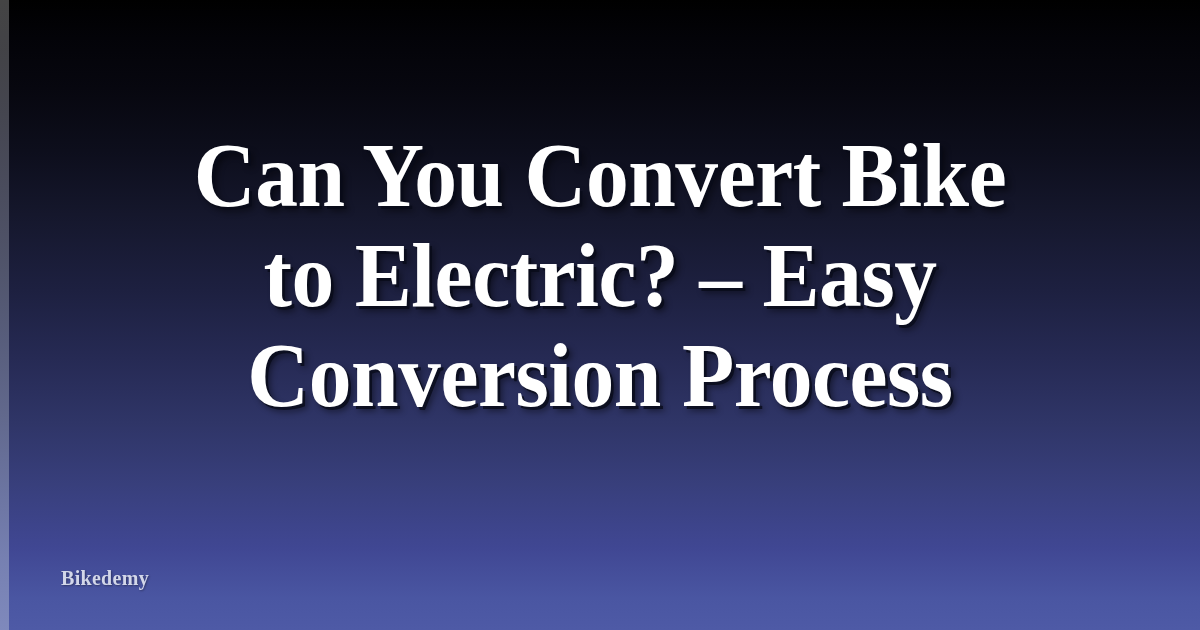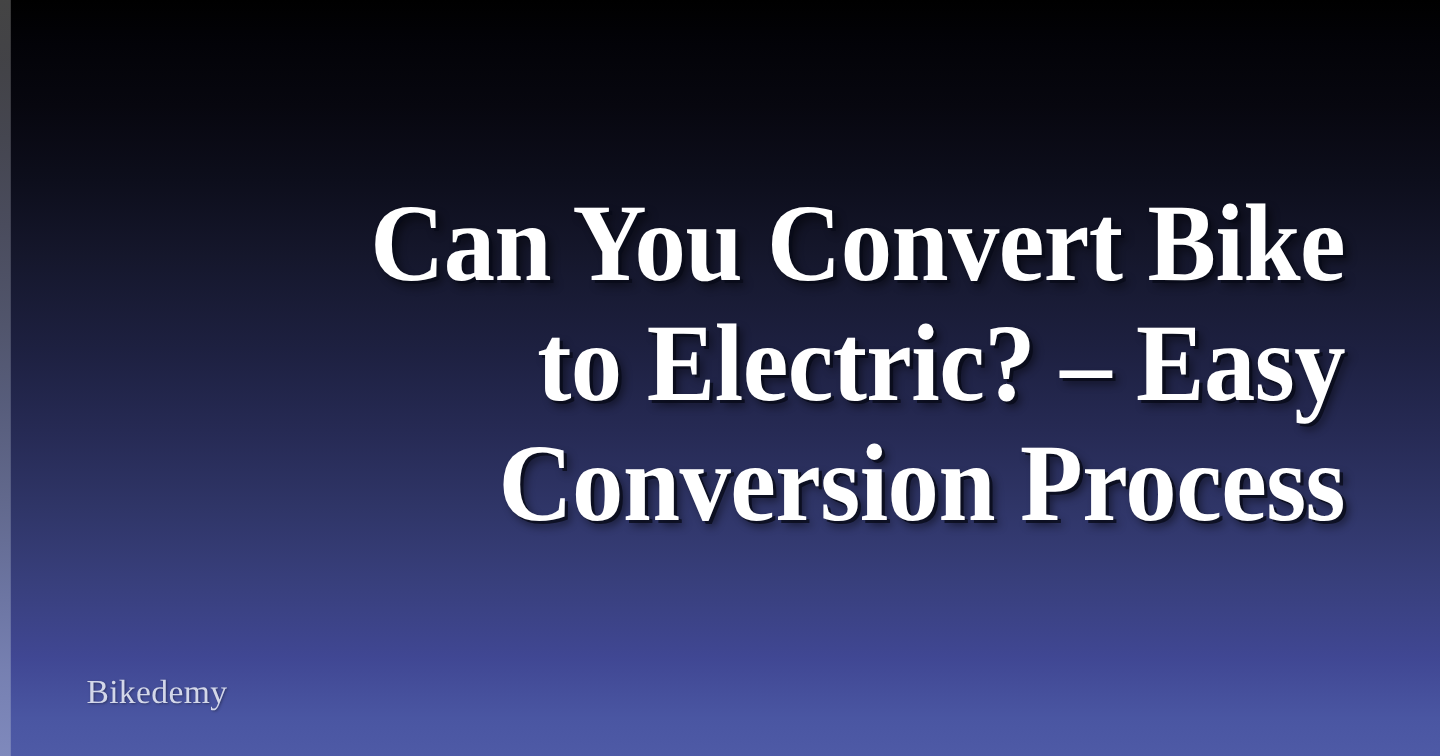--- a/index.html
+++ b/index.html
@@ -54,22 +54,22 @@
       #838dbe 100%
     );
     opacity: 0.92;
   }
 
   
   #title {
     position: absolute;
     left: 0;
     right: 0;
-    top: 152px;
-    text-align: right;
+    top: 125px;
+    text-align: center;
     padding: 0 40px;
     box-sizing: border-box;
   }
 
   .title-line {
     display: block;
     color: #ffffff;
     font-family: "Liberation Serif", "DejaVu Serif", serif;
     font-weight: 700;
     font-size: 92px;
@@ -80,26 +80,26 @@
     transform: scaleX(0.93);
     transform-origin: center center;
     text-shadow:
       3px 3px 0 rgba(8, 10, 24, 0.78),
       5px 5px 7px rgba(0, 0, 0, 0.45);
   }
 
   
   #brand {
     position: absolute;
-    left: 72px;
+    left: 61px;
     top: 563px;
     color: #d3d7e9;
     font-family: "Liberation Serif", "DejaVu Serif", serif;
-    font-weight: 400;
-    font-size: 28px;
+    font-weight: 700;
+    font-size: 20px;
     line-height: 30px;
     letter-spacing: 0.3px;
     text-shadow: 1px 1px 2px rgba(0, 0, 0, 0.35);
   }
 </style>
 </head>
 <body>
 
 <div id="card">
 

